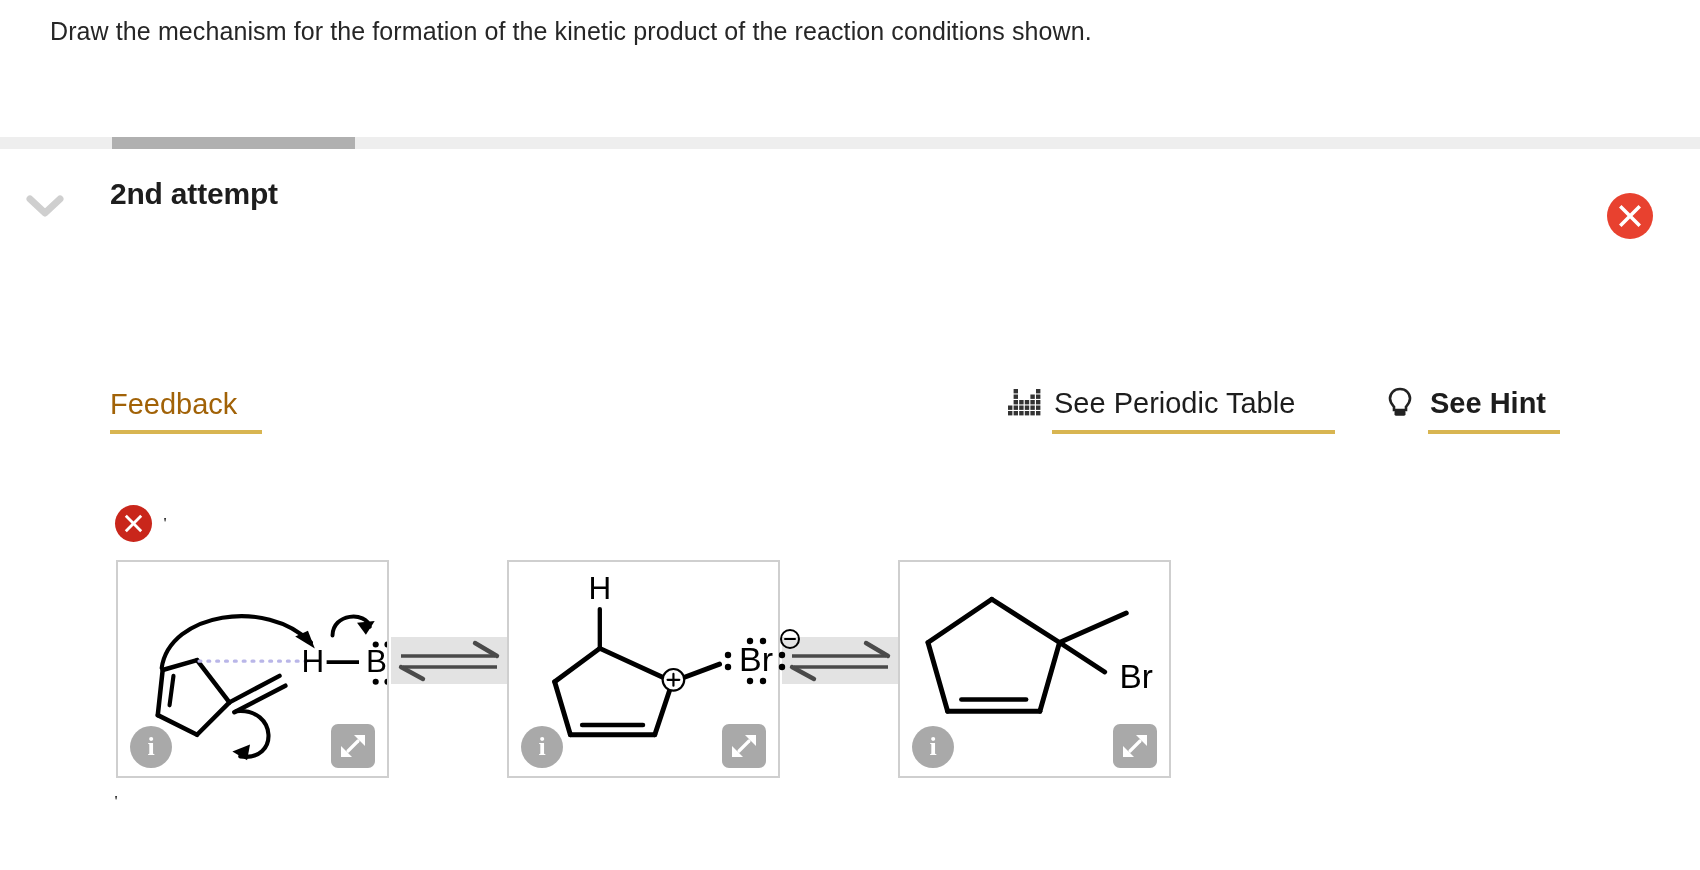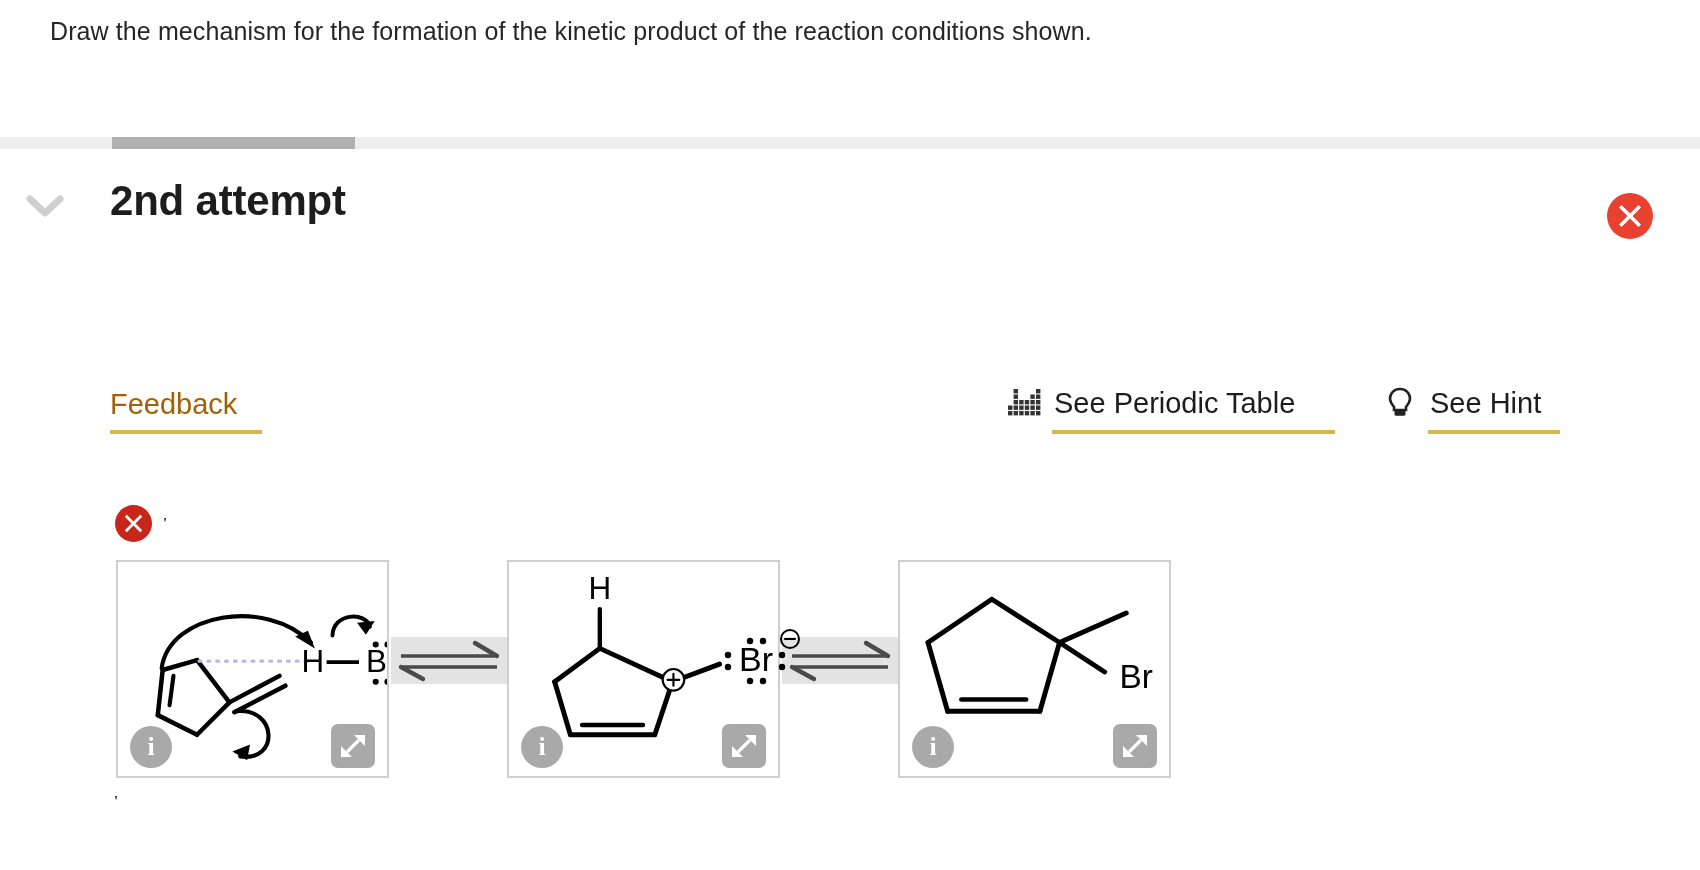--- a/index.html
+++ b/index.html
@@ -38,21 +38,21 @@
   .attempt-row {
     position: absolute; left: 0; top: 149px; width: 1700px; height: 135px;
     background: #ffffff;
   }
   .chev {
     position: absolute; left: 26px; top: 42px; width: 38px; height: 30px;
     cursor: pointer;
   }
   .attempt-title {
     position: absolute; left: 110px; top: 28px;
-    font-size: 42px; font-weight: bold; color: #1d1d1d; letter-spacing: -0.2px;
+    font-size: 30px; font-weight: bold; color: #1d1d1d; letter-spacing: -0.2px;
   }
   .status-x {
     position: absolute; left: 1607px; top: 193px;
     width: 46px; height: 46px; border-radius: 50%;
     background: #e8412f;
     display: flex; align-items: center; justify-content: center;
   }
   .status-x svg { display:block; }
 
   
@@ -66,21 +66,21 @@
   }
   .tool-link {
     position: absolute; display: flex; align-items: center; text-align: right;
   }
   .tool-link .lbl { font-size: 29px; color: #1d1d1d; white-space: nowrap; }
   .pt-link { left: 1004px; top: 385px; }
   .pt-underline {
     position: absolute; left: 1052px; top: 430px; width: 283px; height: 4px;
     background: #d8b551;
   }
-  .hint-link { left: 1380px; top: 385px; }
+  .hint-link { left: 1380px; top: 385px; font-weight: bold; }
   .hint-underline {
     position: absolute; left: 1428px; top: 430px; width: 132px; height: 4px;
     background: #d8b551;
   }
   .icon-box { width: 40px; height: 36px; margin-right: 10px; display:flex; align-items:center; justify-content:center;}
 
   
   .fb-x {
     position: absolute; left: 115px; top: 505px;
     width: 37px; height: 37px; border-radius: 50%;

